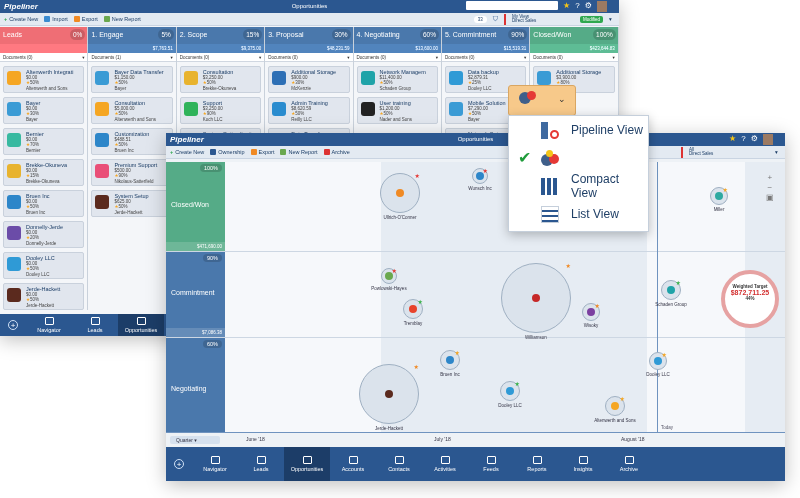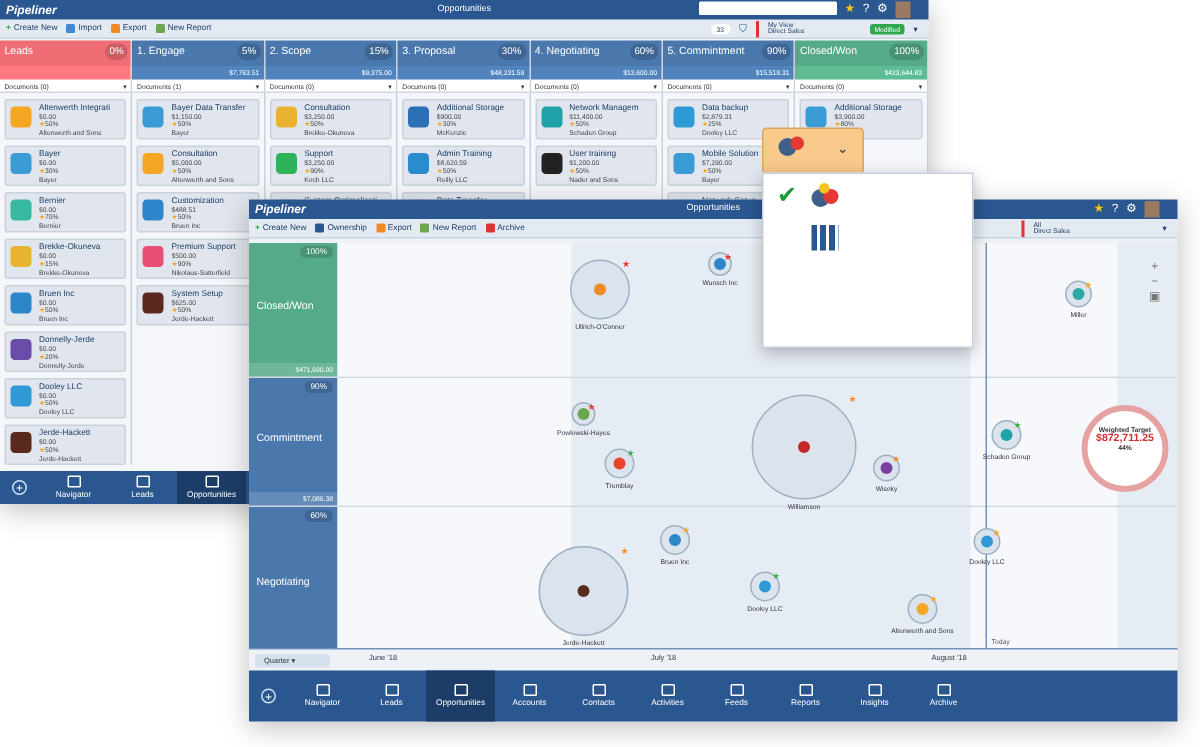--- a/index.html
+++ b/index.html
@@ -534,23 +534,34 @@
  <div style="font-weight:bold">44%</div>
 </div>
 
 <div class="vbtn">
  <span style="position:absolute;left:10px;top:6px;width:12px;height:12px;border-radius:50%;background:#3f5f8a"></span>
  <span style="position:absolute;left:18px;top:5px;width:9px;height:9px;border-radius:50%;background:#e53935"></span>
  <span style="position:absolute;left:49px;top:8px;font-size:9px;color:#333">⌄</span>
 </div>
 <div class="menu">
  <div class="mi">
+      <span class="mico" style="background:linear-gradient(90deg,#3f6aa0 40%,transparent 40%)">
+        <span style="position:absolute;right:0;bottom:0;width:9px;height:9px;border-radius:50%;border:2px solid #e53935"></span>
+      </span>
+      <span>Pipeline View</span>
+    </div>
+ <div class="mi">
       <span class="chk">✔</span>
       <span class="mico">
         <span style="position:absolute;left:0;top:4px;width:12px;height:12px;border-radius:50%;background:#3f5f8a"></span>
         <span style="position:absolute;left:8px;top:4px;width:10px;height:10px;border-radius:50%;background:#e53935"></span>
         <span style="position:absolute;left:5px;top:0;width:7px;height:7px;border-radius:50%;background:#f5c518"></span>
       </span>
     </div>
  <div class="mi">
       <span class="mico" style="background:repeating-linear-gradient(90deg,#2b5790 0 4px,#fff 4px 6px)"></span>
+      <span>Compact View</span>
+    </div>
+ <div class="mi">
+      <span class="mico" style="border:1px solid #c5cfdb;background:repeating-linear-gradient(180deg,#fff 0 3px,#2b5790 3px 5px)"></span>
+      <span>List View</span>
     </div>
 </div>
 
 </body></html>

